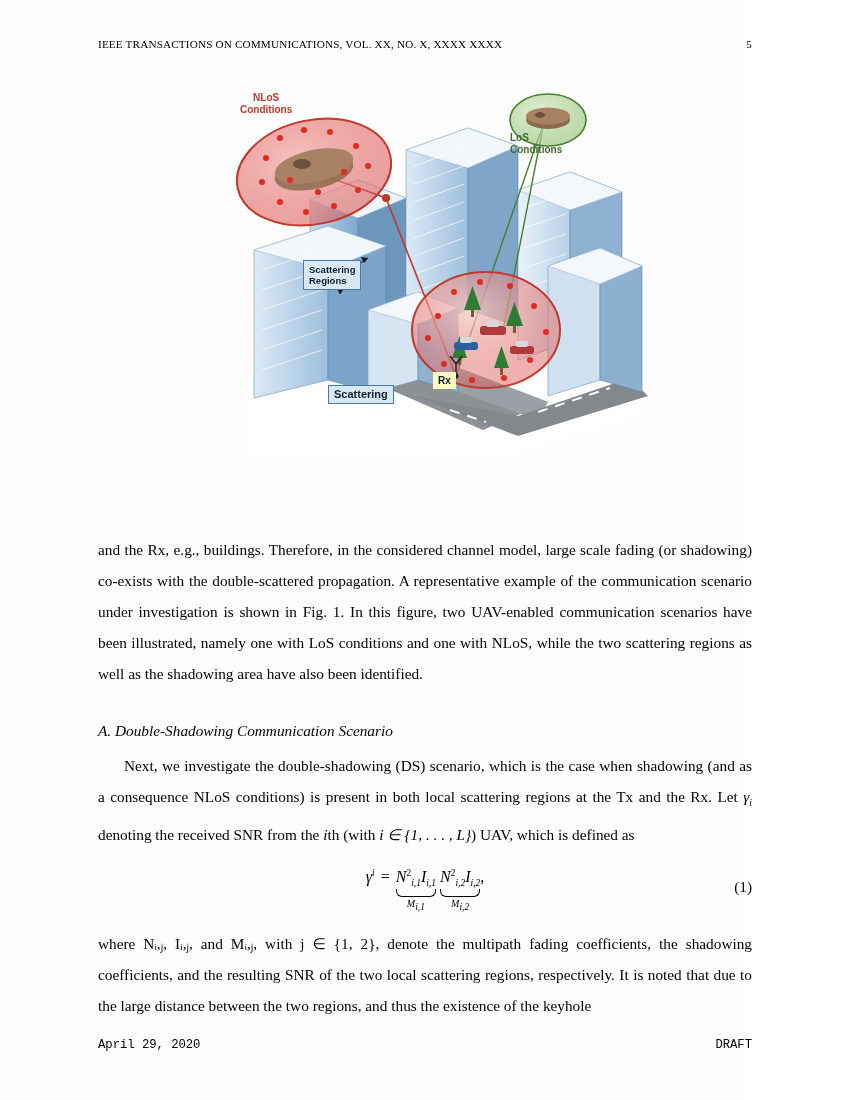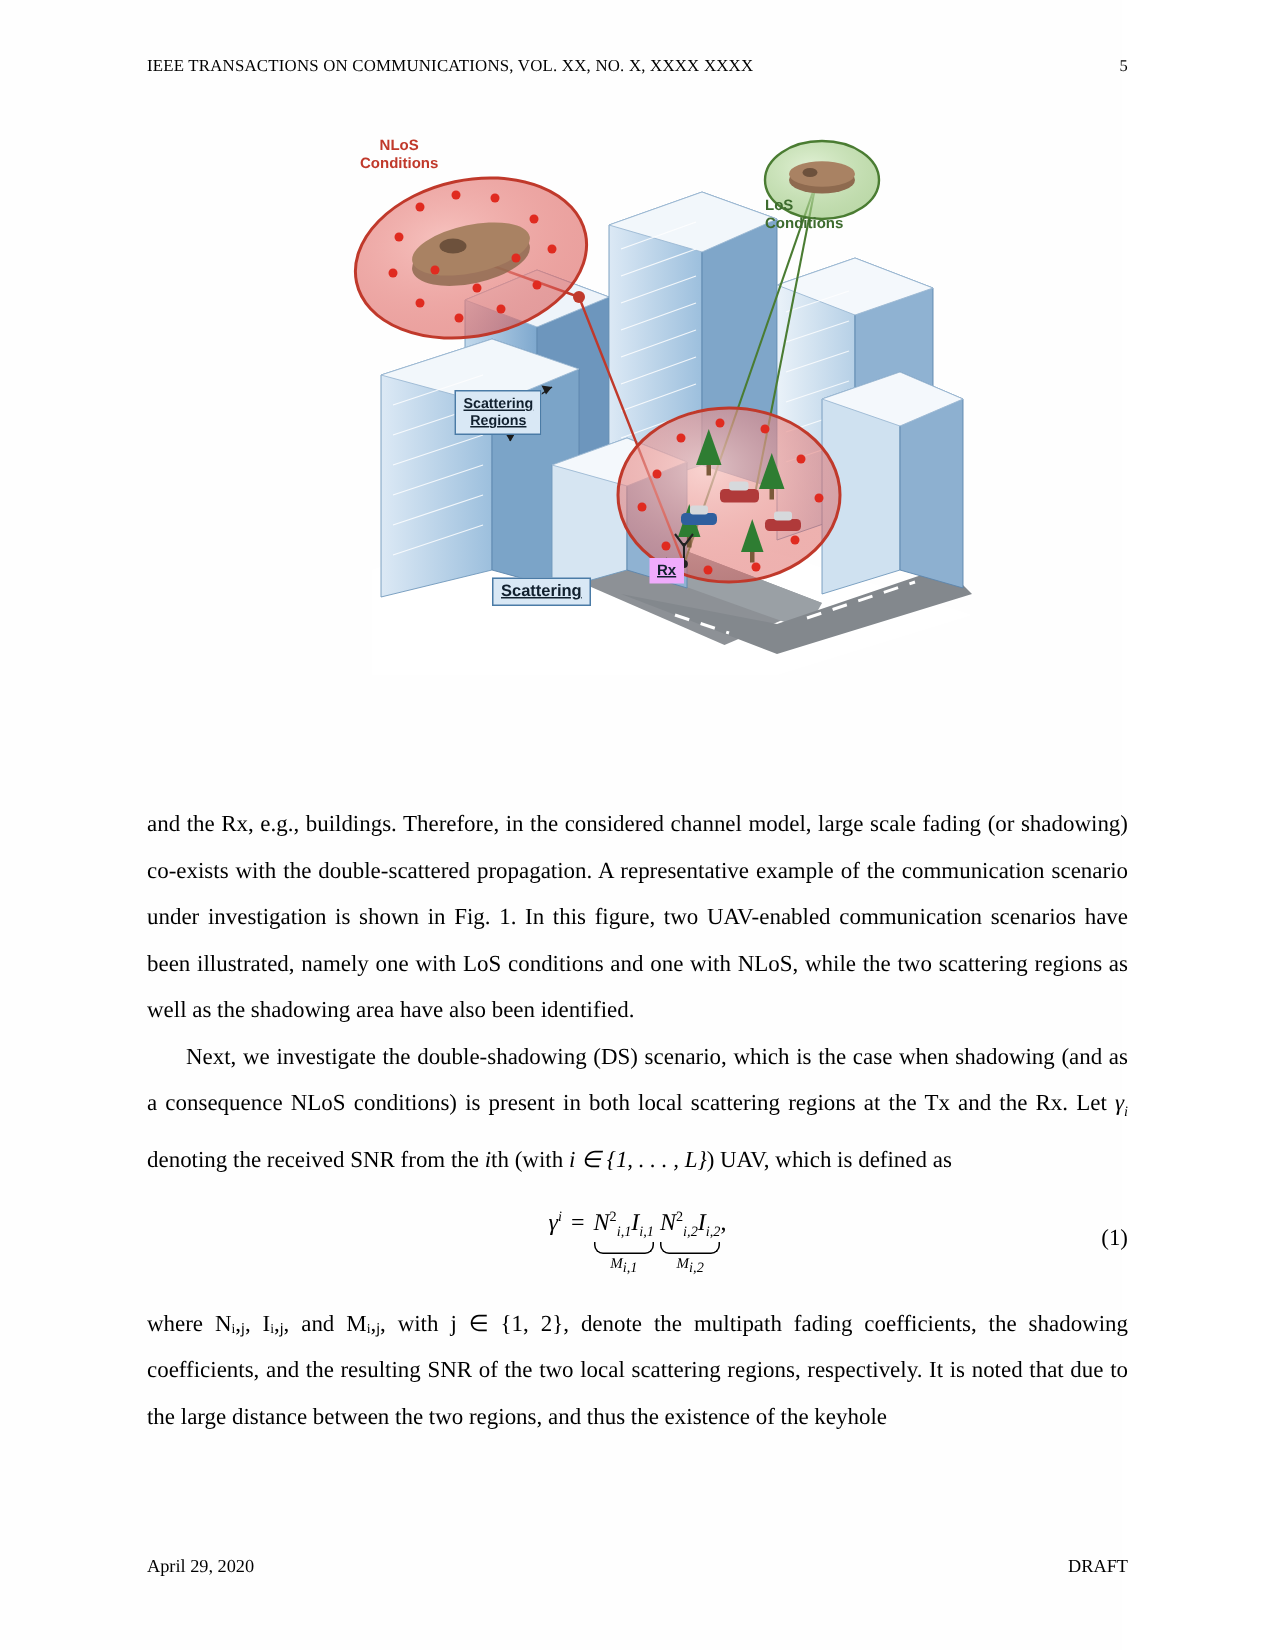--- a/index.html
+++ b/index.html
@@ -132,21 +132,21 @@
 
   
   .footer {
     position: absolute;
     left: 98px;
     bottom: 48px;
     width: 654px;
     display: flex;
     justify-content: space-between;
     font-size: 12.2px;
-    font-family: Liberation Serif, serif;
+    font-family: Liberation Mono, monospace;
   }
 
   
   .lbl {
     position: absolute;
     font-family: "Liberation Sans", sans-serif;
     font-weight: bold;
     font-size: 10px;
     line-height: 12px;
     white-space: pre-line;
@@ -156,27 +156,26 @@
   .box-lbl {
     position: absolute;
     background: #d9e8f5;
     border: 1px solid #4a7ba6;
     font-family: "Liberation Sans", sans-serif;
     font-weight: bold;
     font-size: 9.5px;
     line-height: 11px;
     color: #11202e;
     padding: 3px 5px;
-    text-align: center;
+    text-align: left;
     white-space: pre-line;
-    text-decoration: underline;
   }
   .box-scatter { left: 85px; top: 180px; }
   .box-shadow  { left: 110px; top: 305px; font-size: 11px; }
-  .box-rx      { left: 215px; top: 292px; background:#f0abfc; border:none; font-size:10px; }
+  .box-rx      { left: 215px; top: 292px; background:#fef9c3; border:none; font-size:10px; }
 </style>
 </head>
 <body>
 
 <div class="page">
 
   <div class="running-head">
     <span class="journal">IEEE TRANSACTIONS ON COMMUNICATIONS, VOL. XX, NO. X, XXXX XXXX</span>
     <span class="pageno">5</span>
   </div>
@@ -368,20 +367,21 @@
 Regions</div>
       <div class="box-lbl box-shadow">Scattering</div>
       <div class="box-lbl box-rx">Rx</div>
     </div>
   </div>
 
 
   <div class="body-col">
     <p class="para">and the Rx, e.g., buildings. Therefore, in the considered channel model, large scale fading (or shadowing) co-exists with the double-scattered propagation. A representative example of the communication scenario under investigation is shown in Fig. 1. In this figure, two UAV-enabled communication scenarios have been illustrated, namely one with LoS conditions and one with NLoS, while the two scattering regions as well as the shadowing area have also been identified.</p>
 
+    <div class="sec-head">A.  Double-Shadowing Communication Scenario</div>
 
     <p class="para indent"><span>Next, we investigate the double-shadowing (DS) scenario, which is the case when shadowing (and as a consequence NLoS conditions) is present in both local scattering regions at the Tx and the Rx. Let </span><span class="ital">γ</span><sub class="small">i</sub><span> denoting the received SNR from the </span><span class="ital">i</span><span>th (with </span><span class="ital">i ∈ {1, . . . , L}</span><span>) UAV, which is defined as</span></p>
 
     <div class="equation-row">
       <div class="eq-body">
         <span class="ital">γ</span>
           <sub class="small">i</sub>
         <span style="padding:0 6px">=</span>
         <span class="underbrace-group">
           <span><span class="ital">N</span><sup class="small">2</sup><sub class="small">i,1</sub><span class="ital">I</span><sub class="small">i,1</sub></span>

